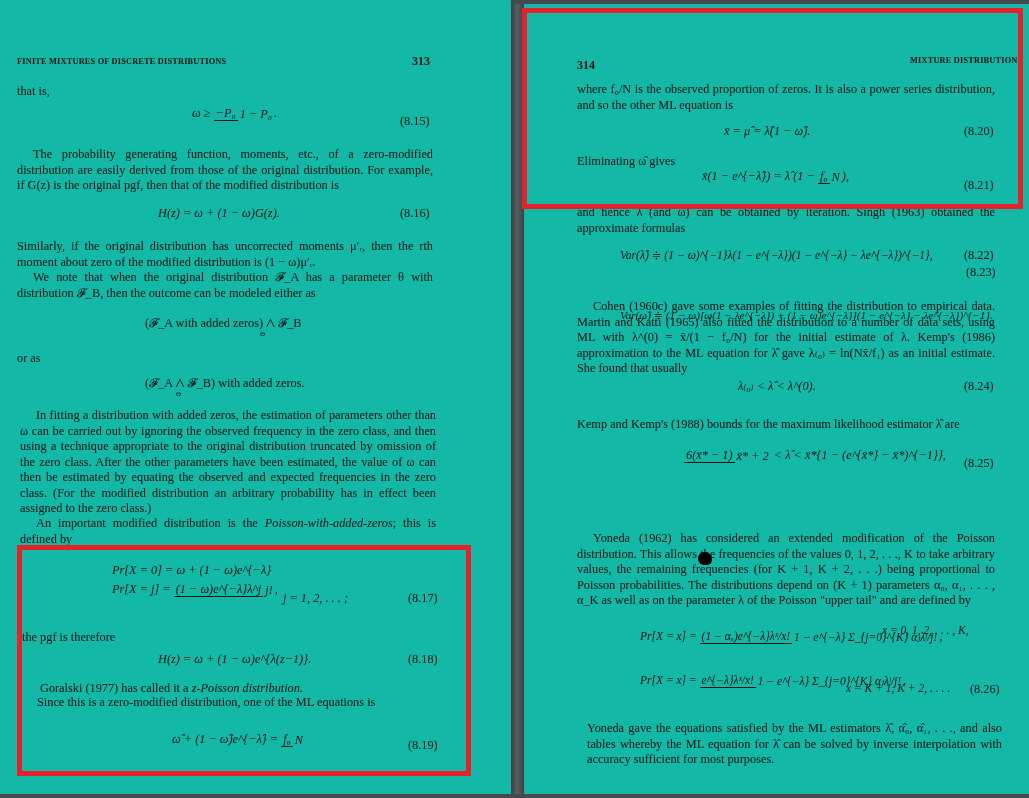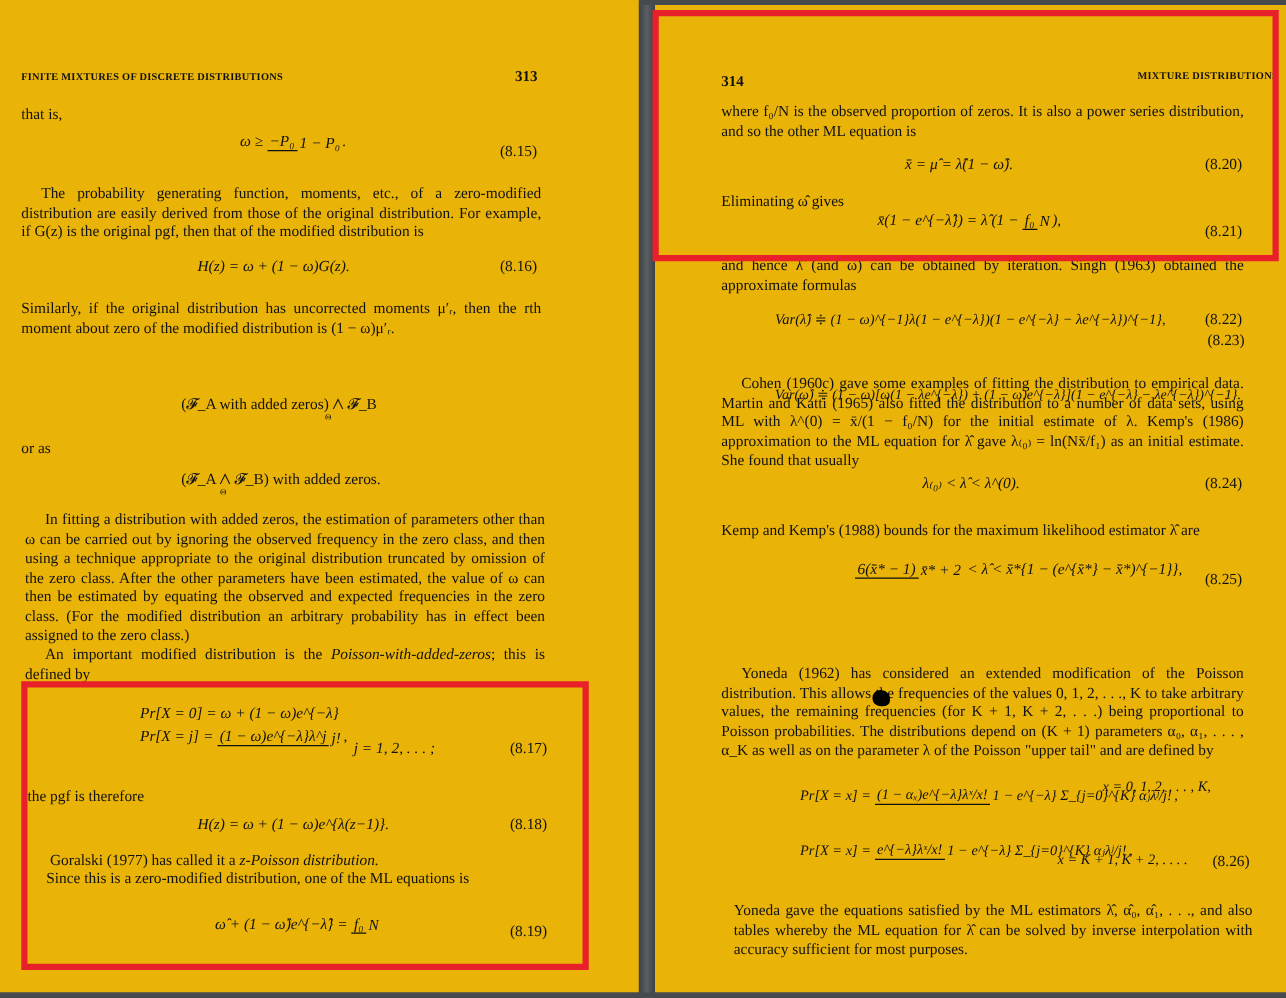--- a/index.html
+++ b/index.html
@@ -3,21 +3,21 @@
 <meta charset="utf-8">
 <style>
   html, body { margin:0; padding:0; }
   body {
     width:1029px; height:798px; overflow:hidden; position:relative;
     background:#464a4f;
     font-family:"Liberation Serif","DejaVu Serif",serif;
     color:#111;
   }
   .page {
-    position:absolute; top:0; background:#eab308; overflow:hidden;
+    position:absolute; top:0; background:#14b8a6; overflow:hidden;
   }
   #page-left { left:0; width:511px; height:794px; }
   #page-right { left:524px; width:505px; top:4px; height:790px; }
   .bottom-bar { position:absolute; left:0; top:794px; width:1029px; height:4px; background:#464a4f; }
   .top-bar { position:absolute; left:511px; top:0; width:518px; height:4px; background:#464a4f; }
   .sep {
     position:absolute; left:511px; top:0; width:13px; height:798px;
     background:linear-gradient(to right,#3c4044,#5a5f64 50%,#3c4044);
   }
   .abs { position:absolute; white-space:nowrap; }
@@ -55,20 +55,21 @@
       </span><span>.</span>
   </div>
   <div class="abs eqn" style="left:400px;top:114px;font-family:Liberation Serif, serif;">(8.15)</div>
 
   <div class="para" style="left:17px;top:147px;width:416px;"><span class="ind"></span><span>The probability generating function, moments, etc., of a zero-modified distribution are easily derived from those of the original distribution. For example, if G(z) is the original pgf, then that of the modified distribution is</span></div>
 
   <div class="abs eq" style="left:158px;top:206px;">H(z) = ω + (1 − ω)G(z).</div>
   <div class="abs eqn" style="left:400px;top:206px;">(8.16)</div>
 
   <div class="para" style="left:17px;top:239px;width:416px;">Similarly, if the original distribution has uncorrected moments μ′ᵣ, then the rth moment about zero of the modified distribution is (1 − ω)μ′ᵣ.</div>
+  <div class="para" style="left:17px;top:270px;width:416px;"><span class="ind"></span><span>We note that when the original distribution 𝓕_A has a parameter θ with distribution 𝓕_B, then the outcome can be modeled either as</span></div>
 
   <div class="abs eqn" style="left:145px;top:316px;">
     <span>(𝓕_A  with added zeros) ⋀ 𝓕_B</span>
   </div>
   <div class="abs" style="left:260px;top:330px;font-size:7px;">Θ</div>
 
   <div class="abs txt" style="left:17px;top:350px;">or as</div>
 
   <div class="abs eqn" style="left:145px;top:376px;">(𝓕_A ⋀ 𝓕_B) with added zeros.</div>
   <div class="abs" style="left:176px;top:390px;font-size:7px;">Θ</div>

